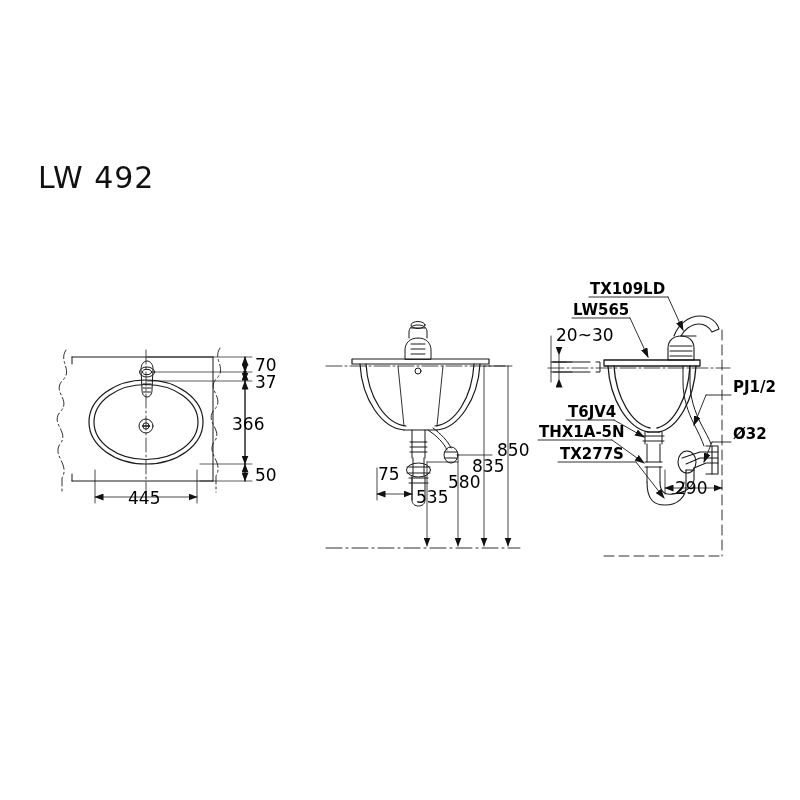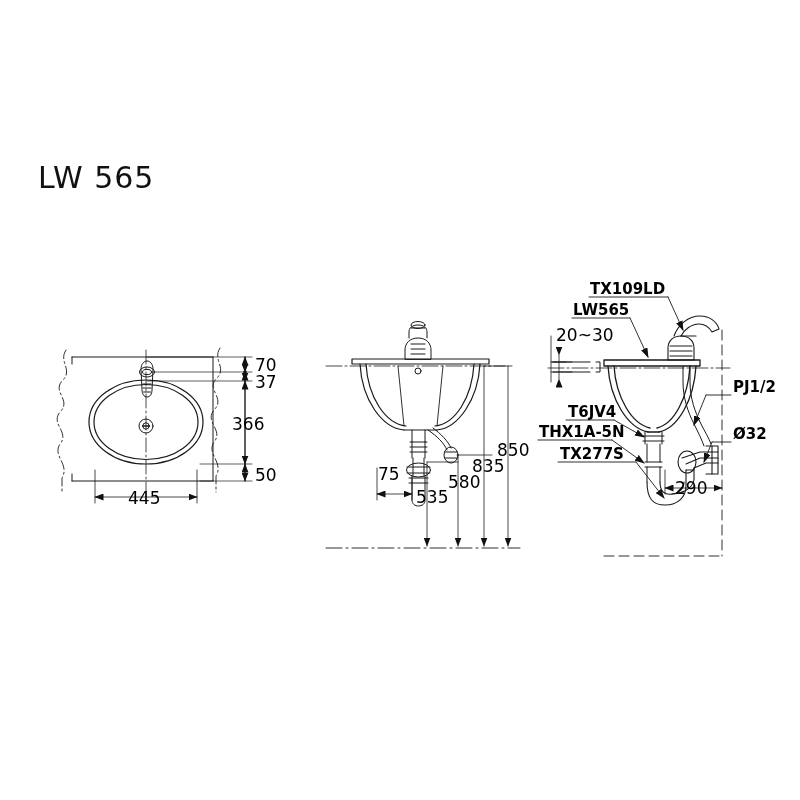--- a/index.html
+++ b/index.html
@@ -48,21 +48,21 @@
   .labeltext {
     font-size: 15px;
     font-weight: bold;
   }
 </style>
 </head>
 <body>
 
 <div id="sheet">
 
-  <div class="title-text">LW 565</div>
+  <div class="title-text">LW 492</div>
 
   <svg id="drawing" viewBox="0 0 800 800">
     <defs>
       <marker id="arrIn" markerWidth="9" markerHeight="7" refX="8.5" refY="3.5" orient="auto" markerUnits="userSpaceOnUse">
         <path d="M0,0 L9,3.5 L0,7 z" fill="#111"></path>
       </marker>
       <marker id="arrOut" markerWidth="9" markerHeight="7" refX="0.5" refY="3.5" orient="auto" markerUnits="userSpaceOnUse">
         <path d="M9,0 L0,3.5 L9,7 z" fill="#111"></path>
       </marker>
       <marker id="dot" markerWidth="5" markerHeight="5" refX="2.5" refY="2.5" markerUnits="userSpaceOnUse">

